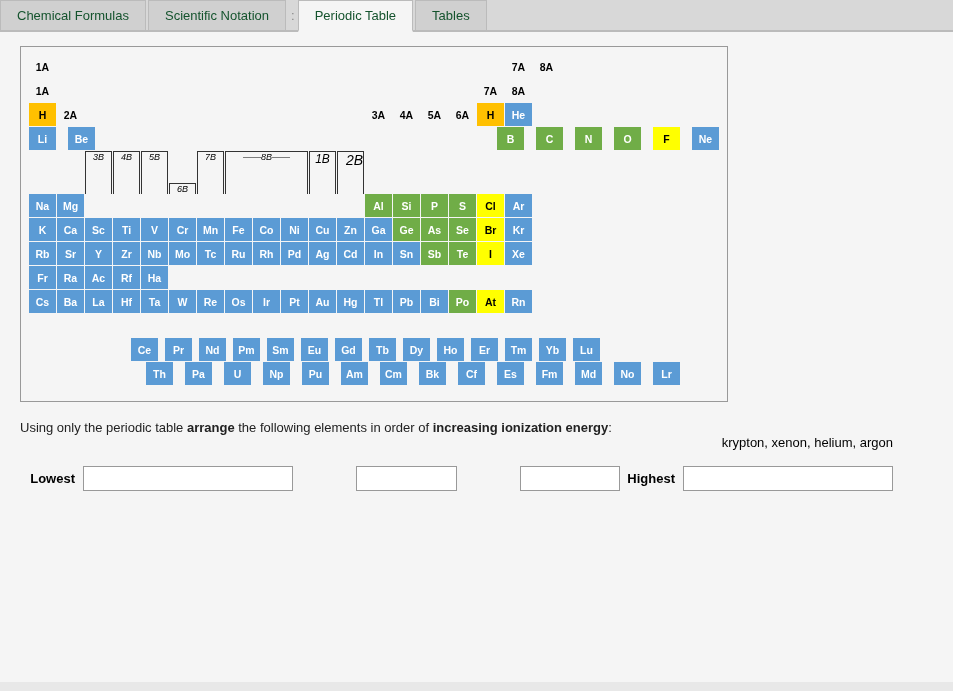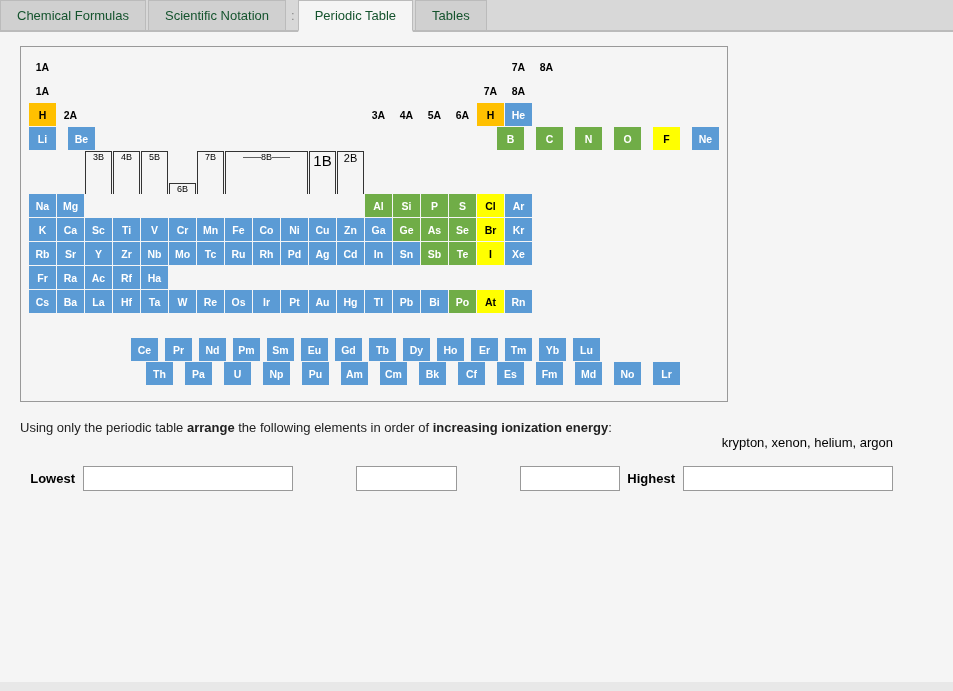--- a/index.html
+++ b/index.html
@@ -188,30 +188,30 @@
         <div class="cell empty"></div>
         <div class="cell empty"></div>
         <div class="cell empty"></div>
         <div class="cell empty"></div>
         <div class="cell green">B</div>
         <div class="cell green">C</div>
         <div class="cell green">N</div>
         <div class="cell green">O</div>
         <div class="cell yellow">F</div>
         <div class="cell blue">Ne</div>
-      </div><div style="display: flex; gap: 1px; margin-bottom: 0px;">
+      </div><div style="display: flex; gap: 1px; margin-bottom: 0px; font-style: italic;">
         <div style="width: 55px; flex-shrink: 0;"></div>
         <div style="width: 27px; font-size: 9px; text-align: center; border-top: 1px solid rgb(51, 51, 51); border-left: 1px solid rgb(51, 51, 51); border-right: 1px solid rgb(51, 51, 51); flex-shrink: 0;">3B</div>
         <div style="width: 27px; font-size: 9px; text-align: center; border-top: 1px solid rgb(51, 51, 51); border-left: 1px solid rgb(51, 51, 51); border-right: 1px solid rgb(51, 51, 51); flex-shrink: 0;">4B</div>
         <div style="width: 27px; font-size: 9px; text-align: center; border-top: 1px solid rgb(51, 51, 51); border-left: 1px solid rgb(51, 51, 51); border-right: 1px solid rgb(51, 51, 51); flex-shrink: 0;">5B</div>
         <div style="width: 27px; font-size: 9px; text-align: center; border-top: 1px solid rgb(51, 51, 51); border-left: 1px solid rgb(51, 51, 51); border-right: 1px solid rgb(51, 51, 51); flex-shrink: 0; margin-top: 32px;">6B</div>
         <div style="width: 27px; font-size: 9px; text-align: center; border-top: 1px solid rgb(51, 51, 51); border-left: 1px solid rgb(51, 51, 51); border-right: 1px solid rgb(51, 51, 51); flex-shrink: 0;">7B</div>
         <div style="width: 83px; font-size: 9px; text-align: center; border-top: 1px solid rgb(51, 51, 51); border-left: 1px solid rgb(51, 51, 51); border-right: 1px solid rgb(51, 51, 51); flex-shrink: 0;">——8B——</div>
-        <div style="width: 27px; font-size: 15px; text-align: center; border-top: 1px solid rgb(51, 51, 51); border-left: 1px solid rgb(51, 51, 51); border-right: 1px solid rgb(51, 51, 51); flex-shrink: 0;">1B</div>
-        <div style="width: 27px; font-size: 11px; text-align: center; border-top: 1px solid rgb(51, 51, 51); border-left: 1px solid rgb(51, 51, 51); border-right: 1px solid rgb(51, 51, 51); flex-shrink: 0;">2B</div>
+        <div style="width: 27px; font-size: 12px; text-align: center; border-top: 1px solid rgb(51, 51, 51); border-left: 1px solid rgb(51, 51, 51); border-right: 1px solid rgb(51, 51, 51); flex-shrink: 0;">1B</div>
+        <div style="width: 27px; font-size: 14px; text-align: right; border-top: 1px solid rgb(51, 51, 51); border-left: 1px solid rgb(51, 51, 51); border-right: 1px solid rgb(51, 51, 51); flex-shrink: 0;">2B</div>
         <div style="width: 167px; flex-shrink: 0;"></div>
       </div><div style="display: flex; gap: 1px; margin-bottom: 1px;">
         <div class="cell blue">Na</div>
         <div class="cell blue">Mg</div>
         <div class="cell empty"></div>
         <div class="cell empty"></div>
         <div class="cell empty"></div>
         <div class="cell empty"></div>
         <div class="cell empty"></div>
         <div class="cell empty"></div>

